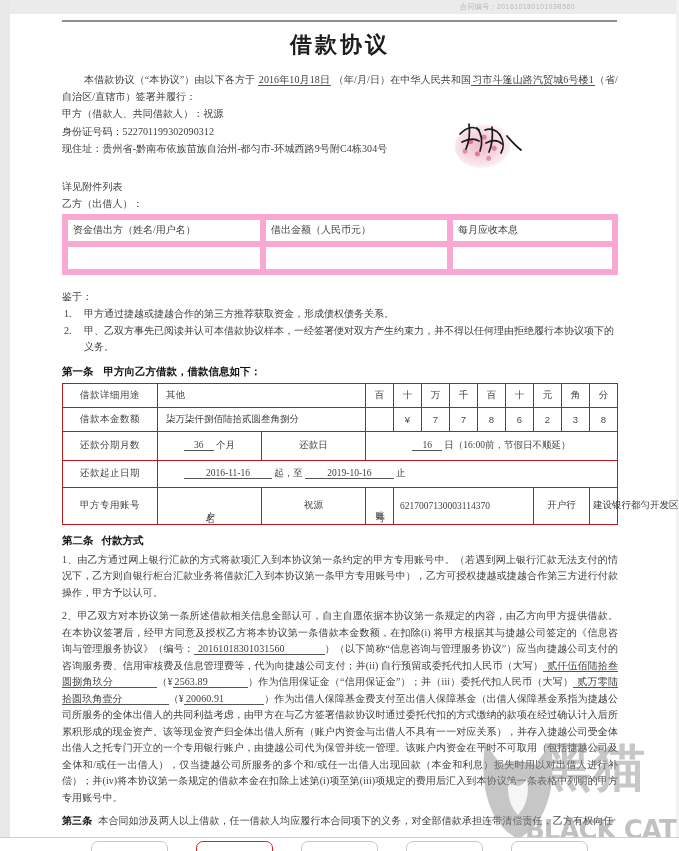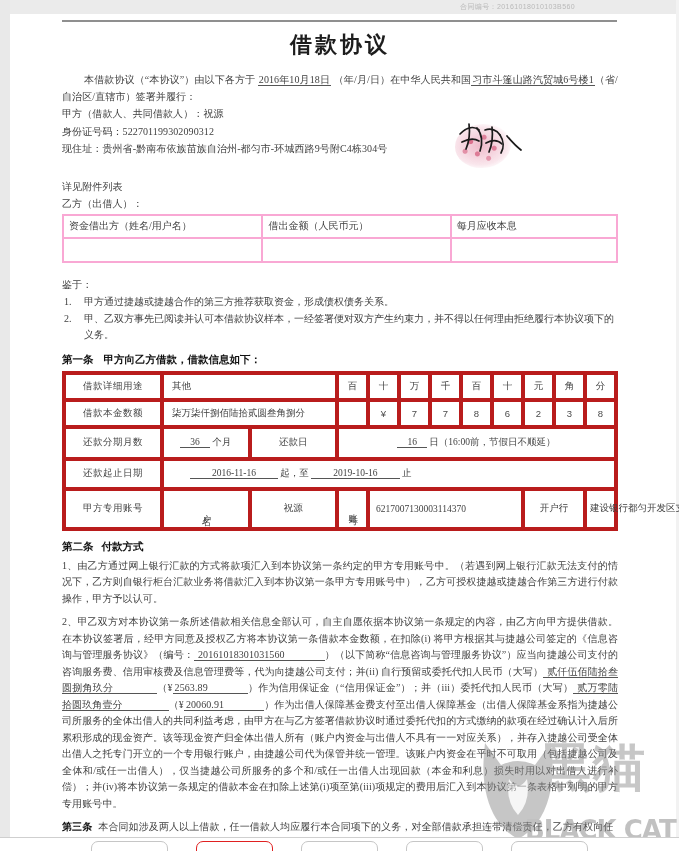--- a/index.html
+++ b/index.html
@@ -31,34 +31,34 @@
   .p.indent{text-indent:22px;}
   .u{border-bottom:1px solid #555;padding:0 1px;}
   .nowrapclip{white-space:nowrap;overflow:hidden;}
 
   .gap-sm{height:6px;}
   .gap-md{height:14px;}
   .gap-lg{height:20px;}
 
   
   table.tbl{border-collapse:collapse;width:100%;font-size:10px;color:#3f3f3f;}
-  table.tbl td,table.tbl th{border:2px solid #f9a8d4;padding:3px 5px;font-weight:normal;text-align:left;}
+  table.tbl td,table.tbl th{border:6px solid #f9a8d4;padding:3px 5px;font-weight:normal;text-align:left;}
   .lender-tbl td{height:16px;}
   .lender-tbl .hdr td{height:15px;}
 
   .ol{margin:0;padding:0;list-style:none;}
   .ol li{font-size:10px;line-height:16.5px;padding-left:22px;position:relative;color:#3f3f3f;}
   .ol li .num{position:absolute;left:2px;top:0;}
 
   .clause-h{font-size:10.5px;font-weight:bold;color:#111;margin:3px 0 4px 0;}
   .clause-h .cno{display:inline-block;margin-right:10px;}
 
   
   .loan{border-collapse:collapse;width:100%;font-size:9.5px;table-layout:fixed;}
-  .loan td{border:4px solid #b91c1c;padding:2px 3px;color:#3f3f3f;height:19px;}
+  .loan td{border:1px solid #b91c1c;padding:2px 3px;color:#3f3f3f;height:19px;}
   .loan td.lbl{text-align:center;width:88px;letter-spacing:.5px;}
   .loan td.val{padding-left:8px;}
   .loan td.dig{text-align:center;width:21px;font-family:"Liberation Sans",sans-serif;color:#4a4a4a;}
   .loan td.unit{text-align:center;width:21px;}
   .loan td.ctr{text-align:center;}
   .uline{border-bottom:1px solid #555;padding:0 10px;}
   .vert{writing-mode:vertical-rl;text-orientation:upright;letter-spacing:3px;
         display:inline-block;line-height:1;}
   .acc-cell{text-align:center;width:16px;padding:1px 0;}
 

